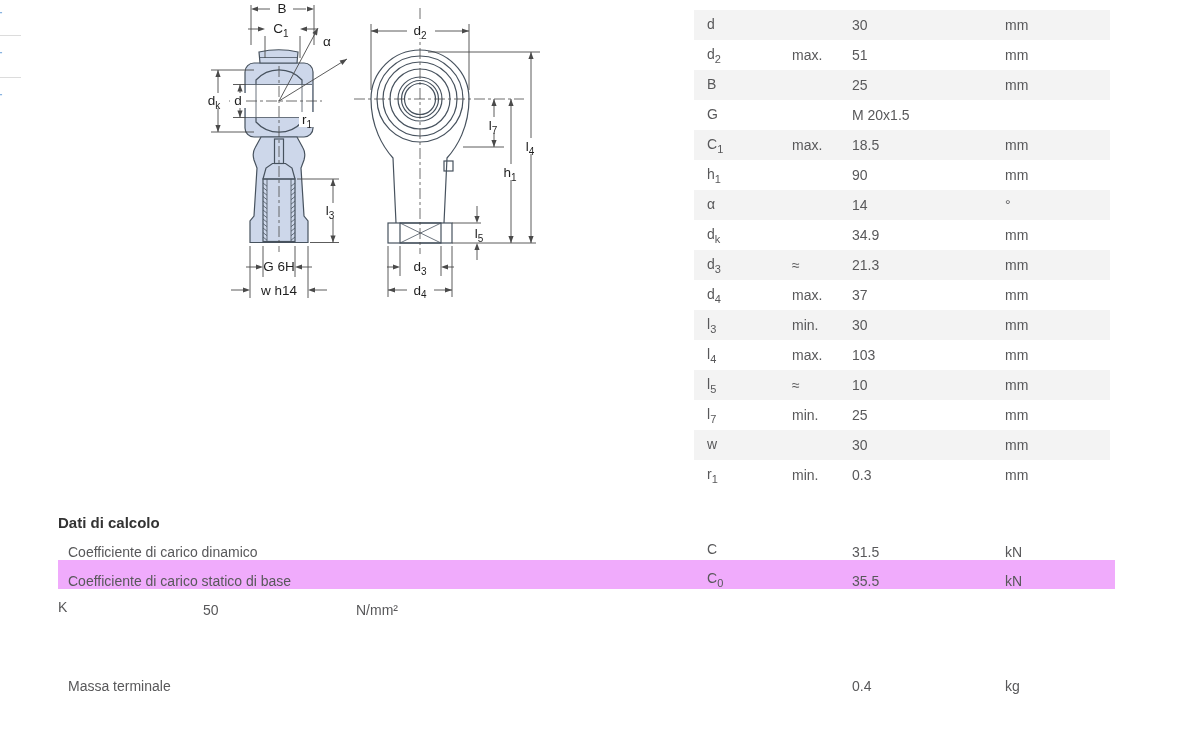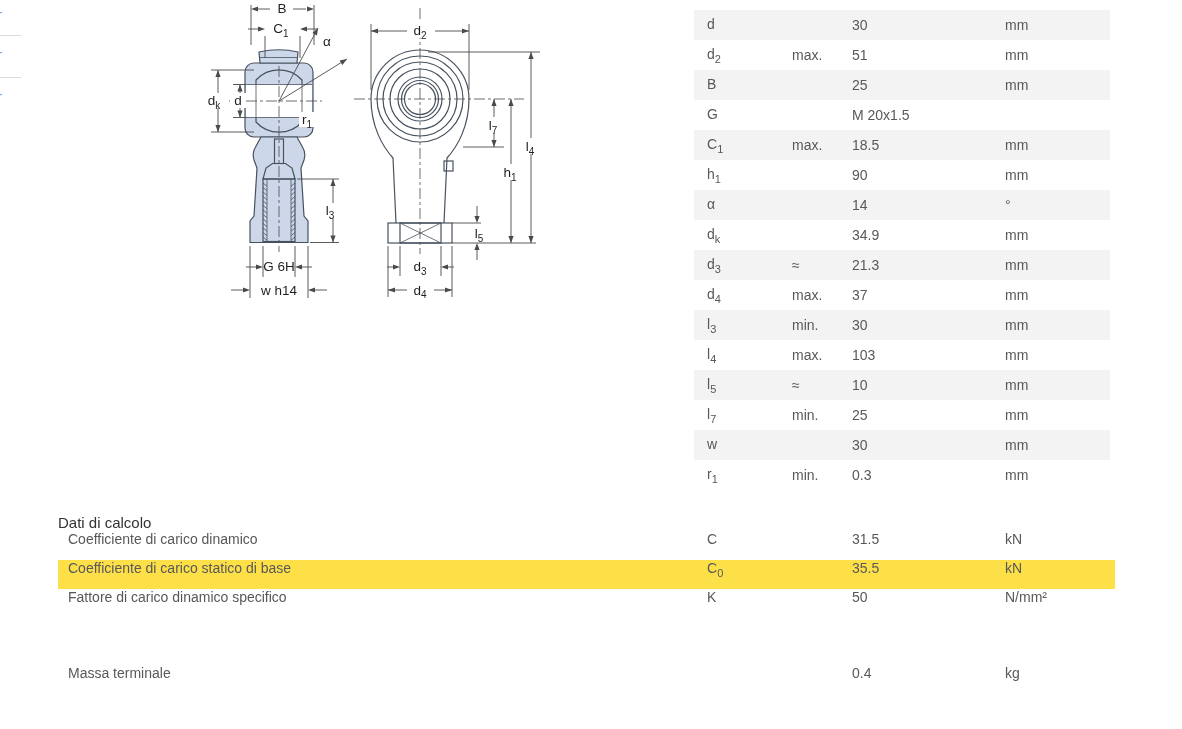--- a/index.html
+++ b/index.html
@@ -32,23 +32,23 @@
   .c-sym{width:98px;padding-left:13px}
   .c-qual{width:60px}
   .c-val{width:153px}
   .c-unit{flex:1}
   sub{font-size:11px}
 
   
   .secwrap{position:absolute;left:58px;width:1057px}
   #calcwrap{top:514px}
   #masswrap{top:665px}
-  .sec-title{font-size:15px;font-weight:normal;color:#333;height:17px;line-height:17px}
-  .crow{display:flex;align-items:flex-start;height:29px;font-size:14px;color:#58585a}
-  .crow.shade{background:#fde047}
+  .sec-title{font-size:15px;font-weight:bold;color:#333;height:17px;line-height:17px}
+  .crow{display:flex;align-items:flex-end;height:29px;font-size:14px;color:#58585a}
+  .crow.shade{background:#f0abfc}
   .c-label{width:649px;padding-left:10px}
   .c-sym2{width:145px}
 </style>
 </head>
 <body>
 
 <span class="edge-plus" style="top:5px">+</span>
 <div class="edge-div" style="top:35px"></div>
 <span class="edge-plus" style="top:45px">+</span>
 <div class="edge-div" style="top:77px"></div>
@@ -269,21 +269,20 @@
       <span class="c-val">31.5</span>
       <span class="c-unit">kN</span>
     </div>
   <div class="crow shade">
       <span class="c-label">Coefficiente di carico statico di base</span>
       <span class="c-sym2"><span>C</span><sub>0</sub></span>
       <span class="c-val">35.5</span>
       <span class="c-unit">kN</span>
     </div>
   <div class="crow">
-      <span class="c-label">Fattore di carico dinamico specifico</span>
       <span class="c-sym2"><span>K</span><sub></sub></span>
       <span class="c-val">50</span>
       <span class="c-unit">N/mm²</span>
     </div>
 </div>
 
 <div class="secwrap" id="masswrap">
   <div class="crow">
       <span class="c-label">Massa terminale</span>
       <span class="c-sym2"><span></span><sub></sub></span>

